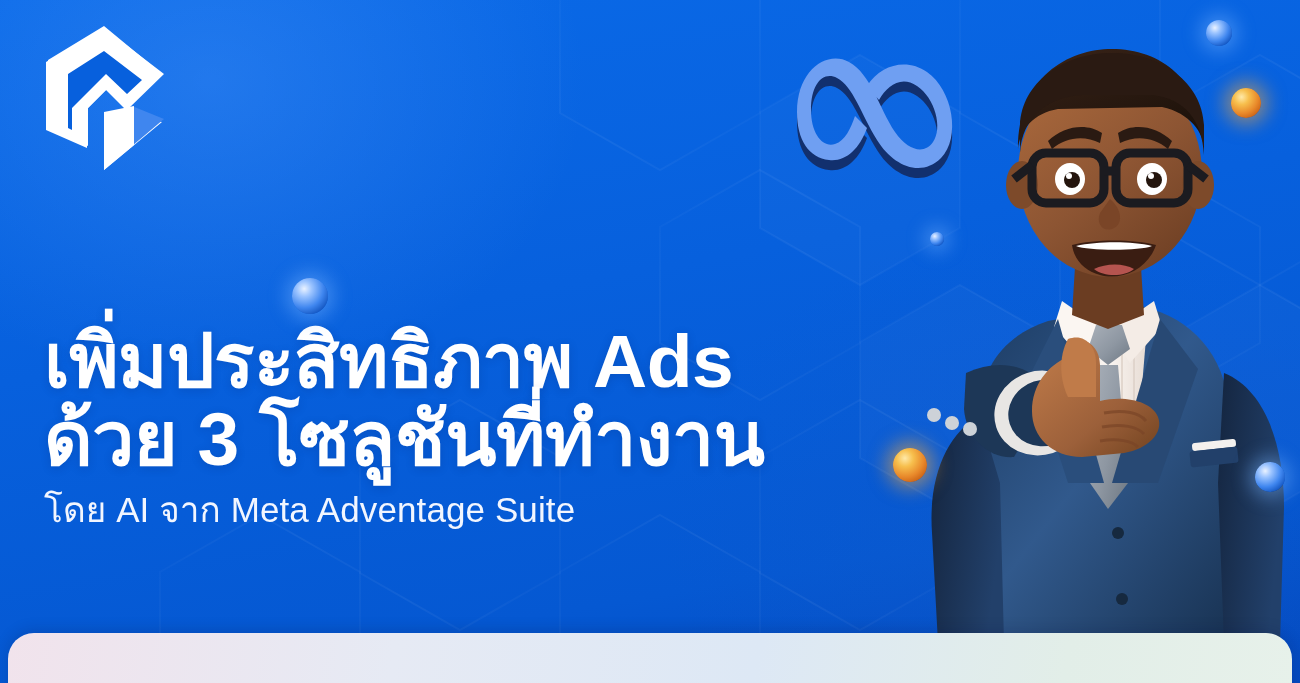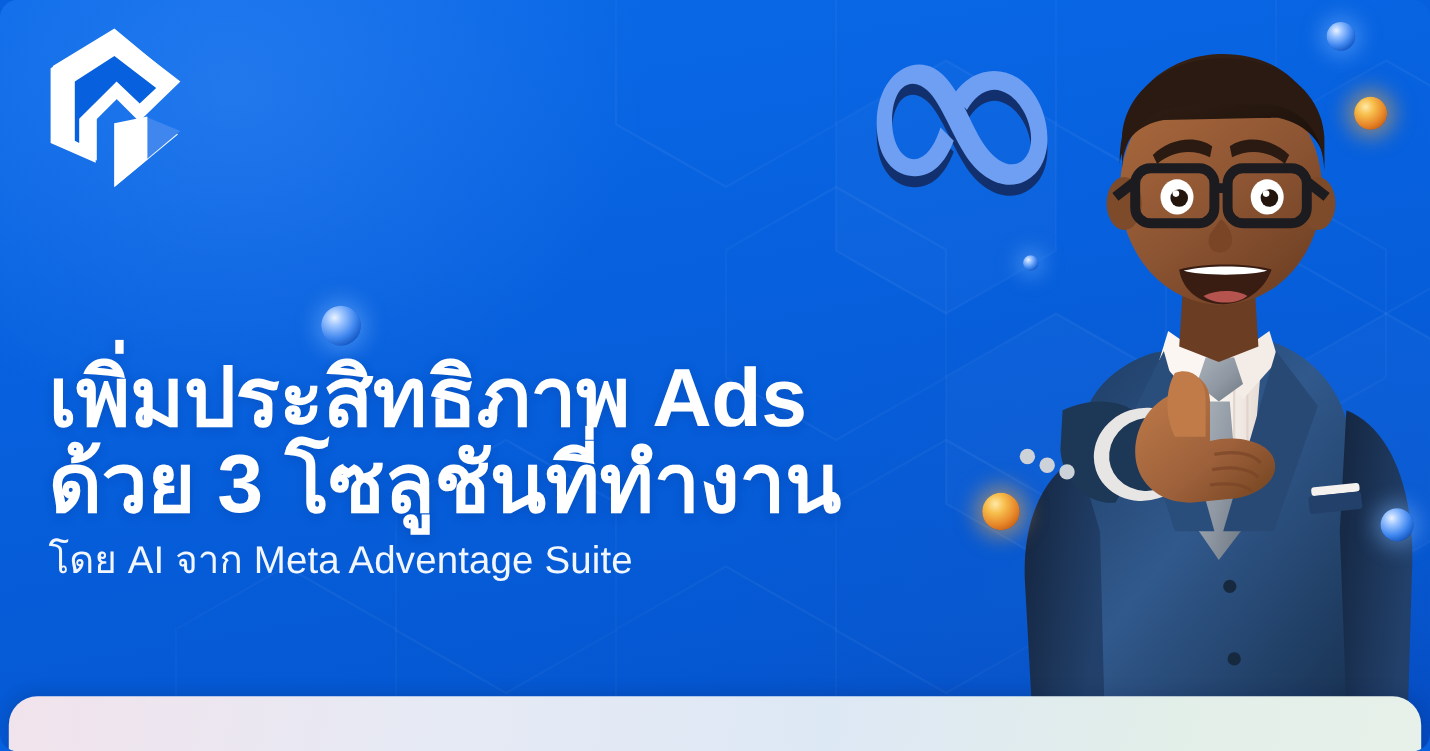--- a/index.html
+++ b/index.html
@@ -7,21 +7,20 @@
   body {
     font-family:"Liberation Sans","DejaVu Sans",sans-serif;
     background:#0760dd;
   }
 
   .banner{
     position:relative;
     width:1300px; height:683px;
     overflow:hidden;
     background:linear-gradient(170deg,#0a6ae8 0%,#0760dd 42%,#0558d2 78%,#0449bf 100%);
-    border-radius:16px;
   }
 
   
   .hex-layer{ position:absolute; inset:0; opacity:.55; pointer-events:none; }
   .hex-layer svg{ width:100%; height:100%; display:block; }
 
   .glow-tl{
     position:absolute; left:-180px; top:-240px; width:780px; height:640px;
     background:radial-gradient(ellipse at 50% 50%, rgba(90,160,255,.30), rgba(7,96,221,0) 68%);
     pointer-events:none;

